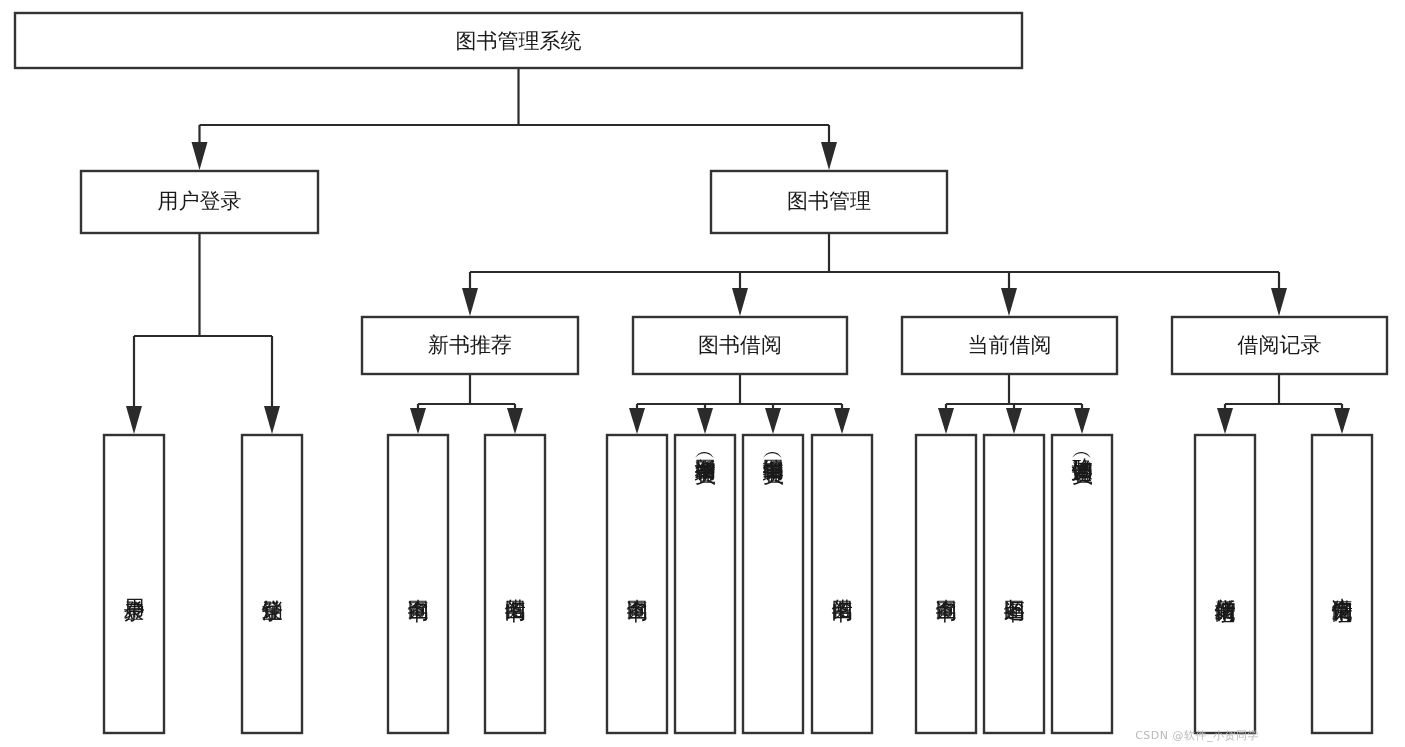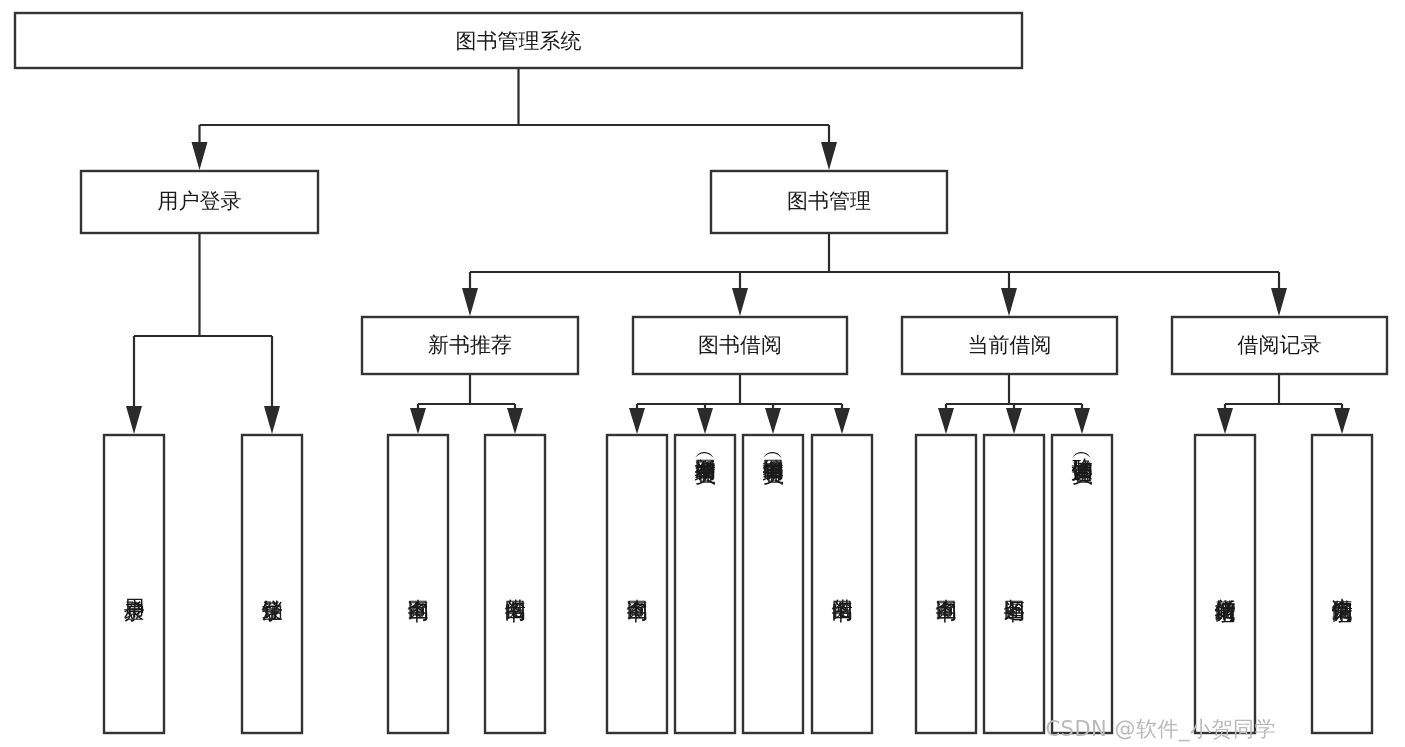--- a/index.html
+++ b/index.html
@@ -55,24 +55,24 @@
     font-size: 21px;
     line-height: 1.06;
     color: #1a1a1a;
     letter-spacing: 1px;
     text-align: center;
     white-space: nowrap;
     pointer-events: none;
   }
   .watermark {
     position: absolute;
-    right: 8px;
+    right: 25px;
     bottom: 4px;
     font-family: "DejaVu Sans", "Liberation Sans", sans-serif;
-    font-size: 21px;
+    font-size: 11px;
     color: #b9b9b9;
     letter-spacing: 0.5px;
     white-space: nowrap;
   }
 </style>
 </head>
 <body>
 
 <div id="diagram-root">
 

